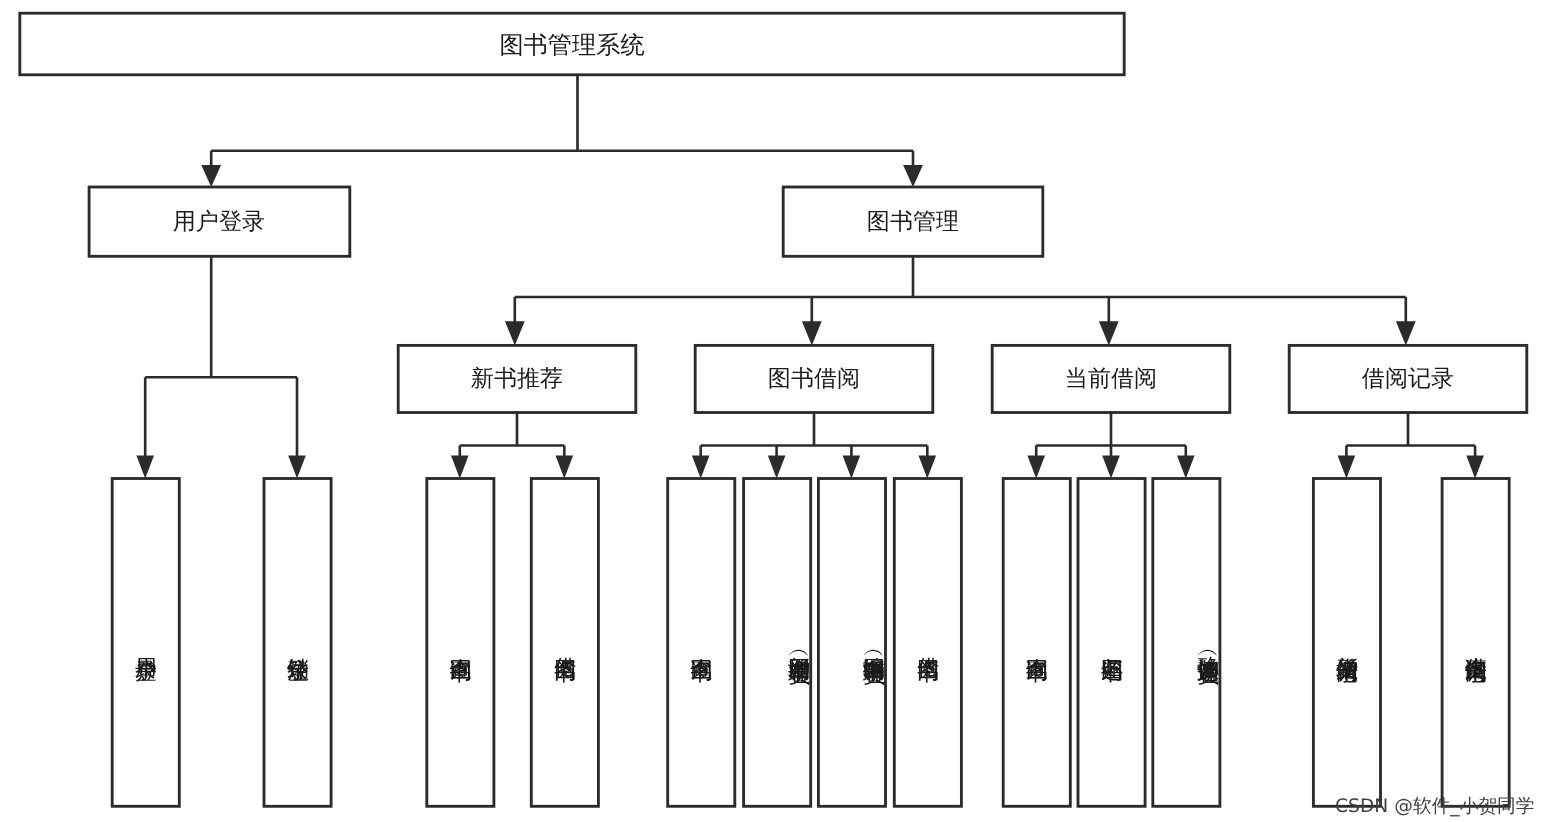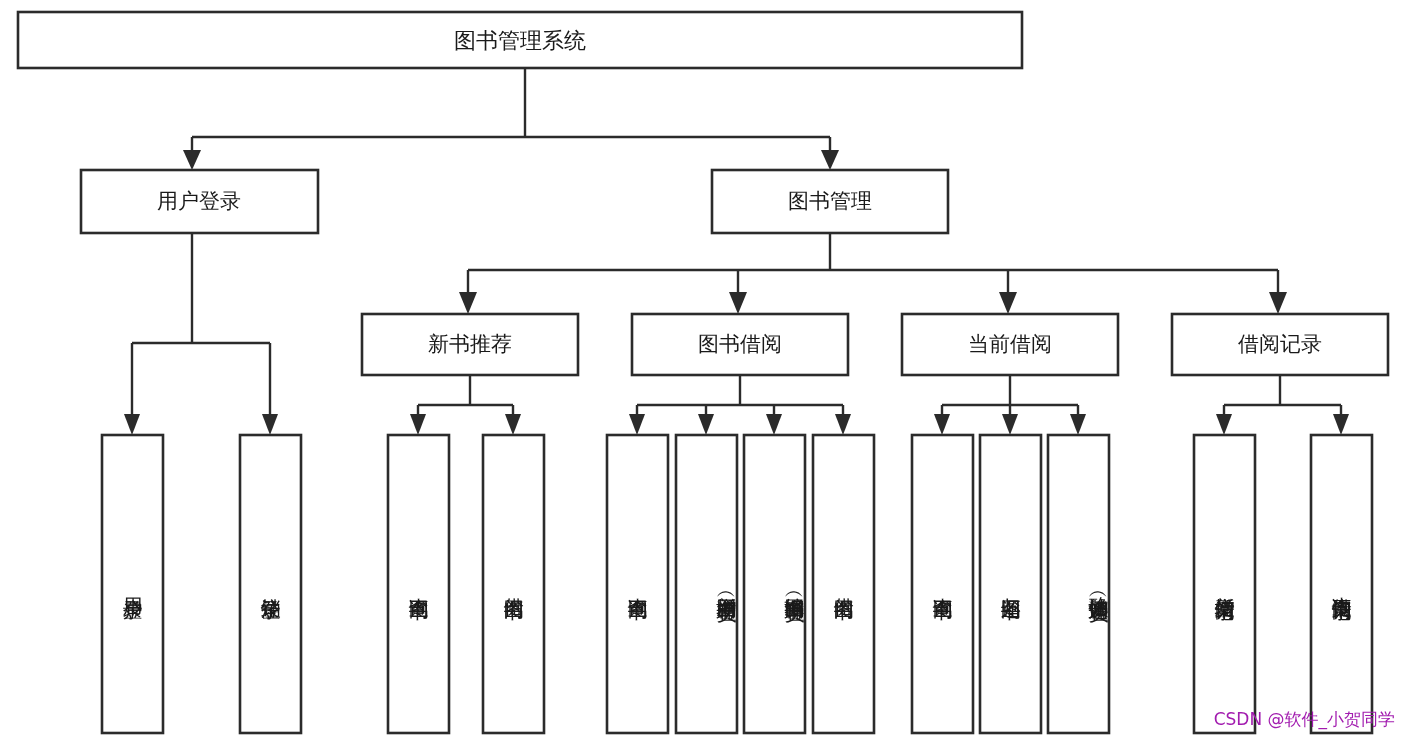--- a/index.html
+++ b/index.html
@@ -66,24 +66,24 @@
     letter-spacing: 1px;
     white-space: nowrap;
     pointer-events: none;
   }
   .leaf-text.centered {
     align-items: center;
   }
   .watermark {
     position: absolute;
     right: 10px;
-    bottom: 16px;
+    bottom: 3px;
     font-family: "DejaVu Sans", "Liberation Sans", sans-serif;
     font-size: 17px;
-    color: #a21caf;
+    color: #404040;
     white-space: nowrap;
   }
 </style>
 </head>
 <body>
 
 <div id="diagram-root">
 
   <svg class="flow" viewBox="0 0 1405 747" xmlns="http://www.w3.org/2000/svg">
 

